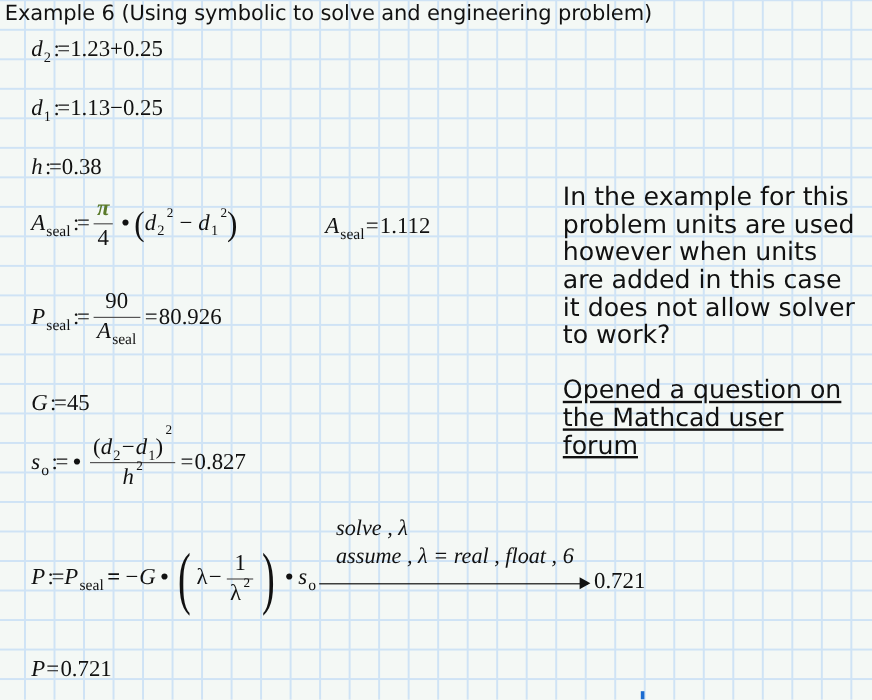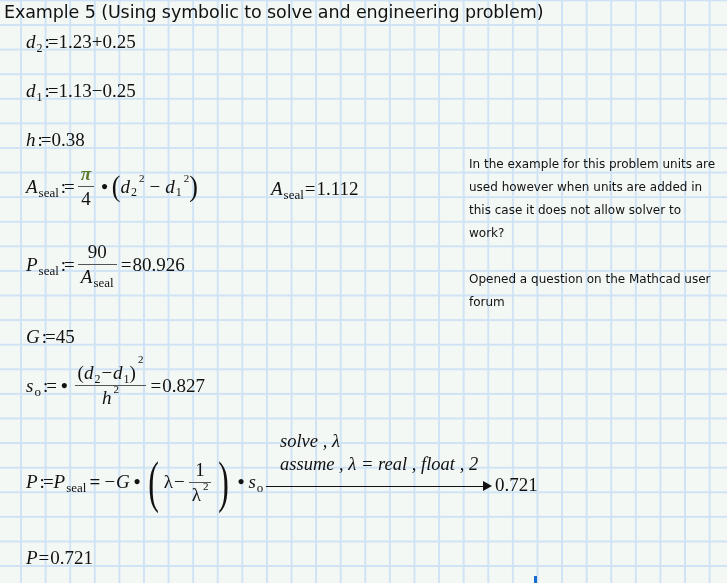--- a/index.html
+++ b/index.html
@@ -29,26 +29,26 @@
       color: #111;
       letter-spacing: -0.1px;
       white-space: nowrap;
     }
     .note {
       position: absolute;
       left: 469px;
       top: 153px;
       width: 250px;
       font-family: "DejaVu Sans", sans-serif;
-      font-size: 12px;
+      font-size: 21px;
       line-height: 23px;
       color: #111;
     }
     .note p { margin: 0; }
-    .note p + p { margin-top: 23px; }
+    .note p + p { margin-top: 23px; text-decoration: underline; }
 
     .region {
       position: absolute;
       white-space: nowrap;
       font-size: 19px;
       display: flex;
       align-items: center;
     }
     .var { font-style: italic; }
     .sub {
@@ -137,21 +137,21 @@
       left: 534px;
       top: 576px;
       width: 3px;
       height: 7px;
       background: #1a6bd0;
     }
   </style>
 </head>
 <body>
 
-<div class="heading">Example 5 (Using symbolic to solve and engineering problem)</div>
+<div class="heading">Example 6 (Using symbolic to solve and engineering problem)</div>
 
 <div class="region" style="left:26px; top:31px;">
   <span class="var">d</span>
     <span class="subn">2</span>
   <span class="def">:=</span>
   <span>1.23+0.25</span>
 </div>
 
 <div class="region" style="left:26px; top:80px;">
   <span class="var">d</span>
@@ -262,21 +262,21 @@
     </span>
   </span>
   <span class="bigparen">)</span>
   <span class="dot">•</span>
   <span class="var">s</span>
     <span class="sub">o</span>
 </div>
 
 <div class="kw-block">
   <div class="kw">solve , λ</div>
-  <div class="kw">assume , λ = real , float , 2</div>
+  <div class="kw">assume , λ = real , float , 6</div>
 </div>
 <div class="arrow-line"></div>
 <div class="arrow-head"></div>
 <div class="arrow-result">0.721</div>
 
 <div class="region" style="left:26px; top:547px;">
   <span class="var">P</span>
   <span class="op">=</span>
   <span>0.721</span>
 </div>

